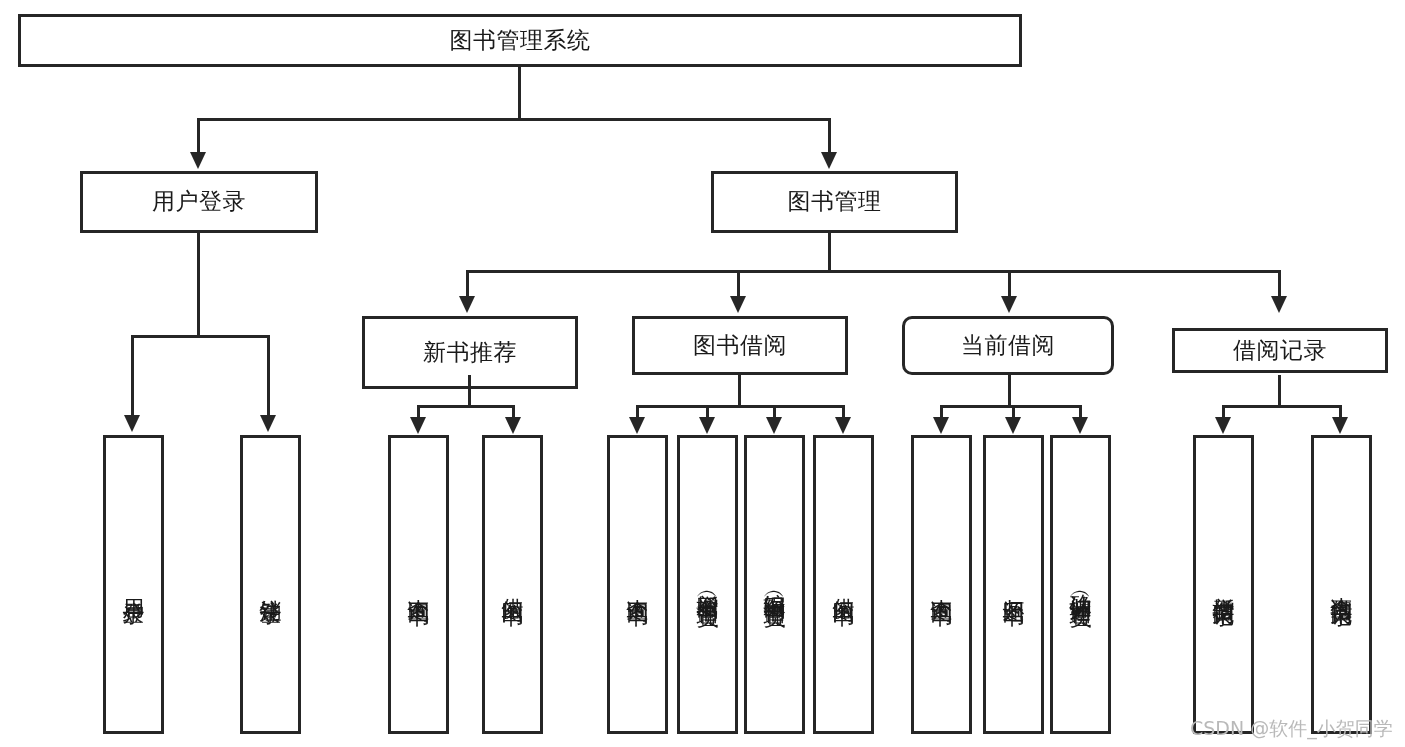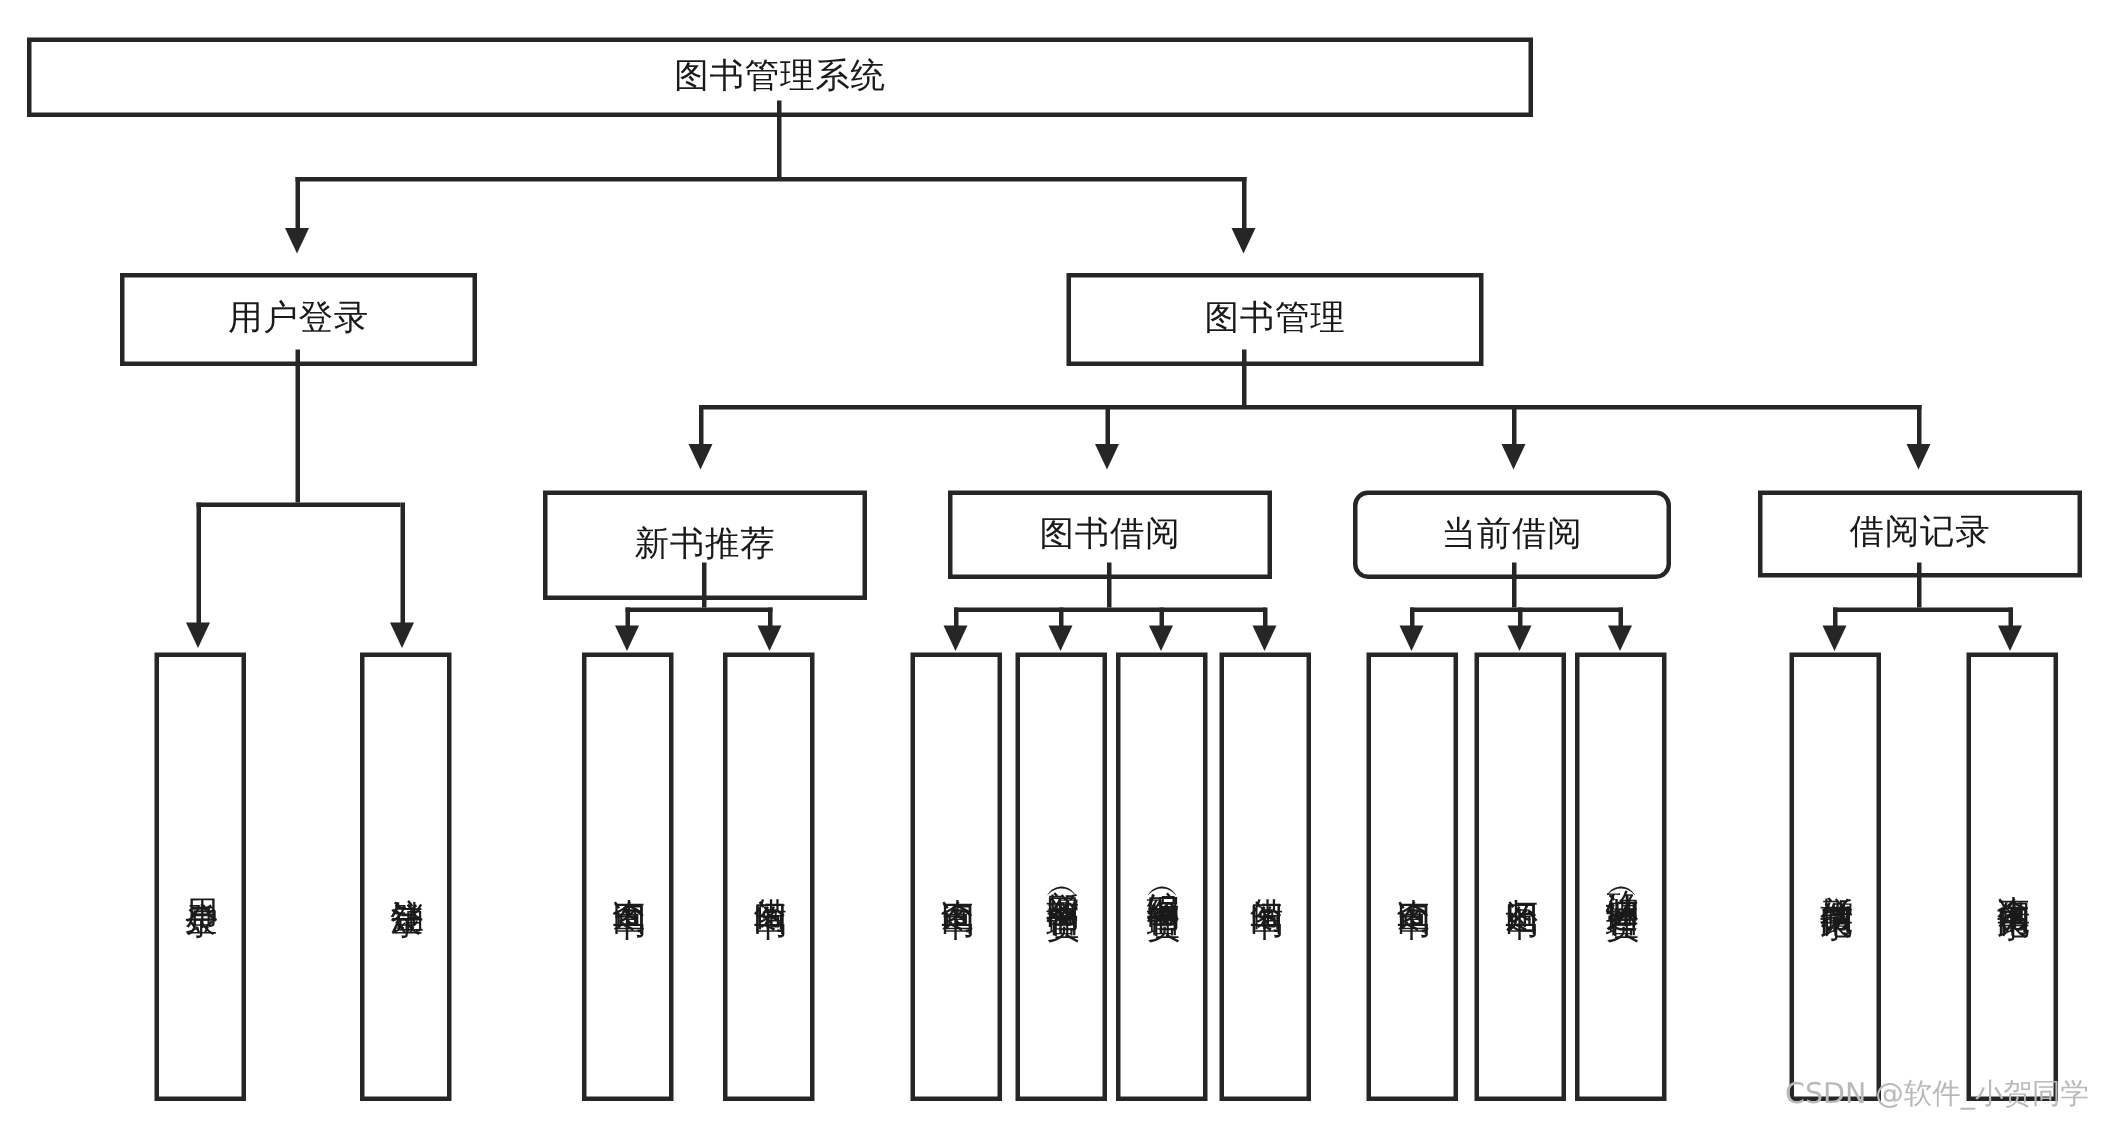--- a/index.html
+++ b/index.html
@@ -26,21 +26,20 @@
     background: #ffffff;
     color: #1a1a1a;
     display: flex;
     align-items: center;
     justify-content: center;
     line-height: 1.18;
   }
   .box.h {                 
     font-size: 23px;
     letter-spacing: 0.5px;
-    margin-top: 11px;
   }
   .box.v {                 
     font-size: 22px;
     writing-mode: vertical-rl;
     text-orientation: upright;
     letter-spacing: 2px;
     padding: 6px 0;
   }
   .box.v .txt {
     writing-mode: vertical-rl;
@@ -94,21 +93,21 @@
 
   <div class="vline" style="left:197px; top:118px; height:36px;"></div>
   <div class="arrow" style="left:190px; top:152px;"></div>
   <div class="vline" style="left:828px; top:118px; height:36px;"></div>
   <div class="arrow" style="left:821px; top:152px;"></div>
 
   <div class="box h" style="left:80px; top:171px; width:238px; height:62px;">
     <span class="txt">用户登录</span>
   </div>
 
-  <div class="box h" style="left:711px; top:171px; width:278px; height:62px;">
+  <div class="box h" style="left:711px; top:171px; width:247px; height:62px;">
     <span class="txt">图书管理</span>
   </div>
 
   <div class="vline" style="left:197px; top:233px; height:102px;"></div>
   <div class="hline" style="left:131px; top:335px; width:136px;"></div>
   <div class="vline" style="left:131px; top:335px; height:82px;"></div>
   <div class="arrow" style="left:124px; top:415px;"></div>
   <div class="vline" style="left:267px; top:335px; height:82px;"></div>
   <div class="arrow" style="left:260px; top:415px;"></div>
 
@@ -125,21 +124,21 @@
 
   <div class="box h" style="left:362px; top:316px; width:216px; height:73px;">
     <span class="txt">新书推荐</span>
   </div>
   <div class="box h" style="left:632px; top:316px; width:216px; height:59px;justify-content:center;">
     <span class="txt">图书借阅</span>
   </div>
   <div class="box h" style="left:902px; top:316px; width:212px; height:59px;border-radius:10px;">
     <span class="txt">当前借阅</span>
   </div>
-  <div class="box h" style="left:1172px; top:316px; width:216px; height:58px;">
+  <div class="box h" style="left:1172px; top:328px; width:216px; height:45px;">
     <span class="txt">借阅记录</span>
   </div>
 
   <div class="vline" style="left:468px; top:375px; height:30px;"></div>
   <div class="hline" style="left:417px; top:405px; width:98px;"></div>
   <div class="vline" style="left:417px; top:405px; height:14px;"></div>
   <div class="arrow" style="left:410px; top:417px;"></div>
   <div class="vline" style="left:512px; top:405px; height:14px;"></div>
   <div class="arrow" style="left:505px; top:417px;"></div>
 

